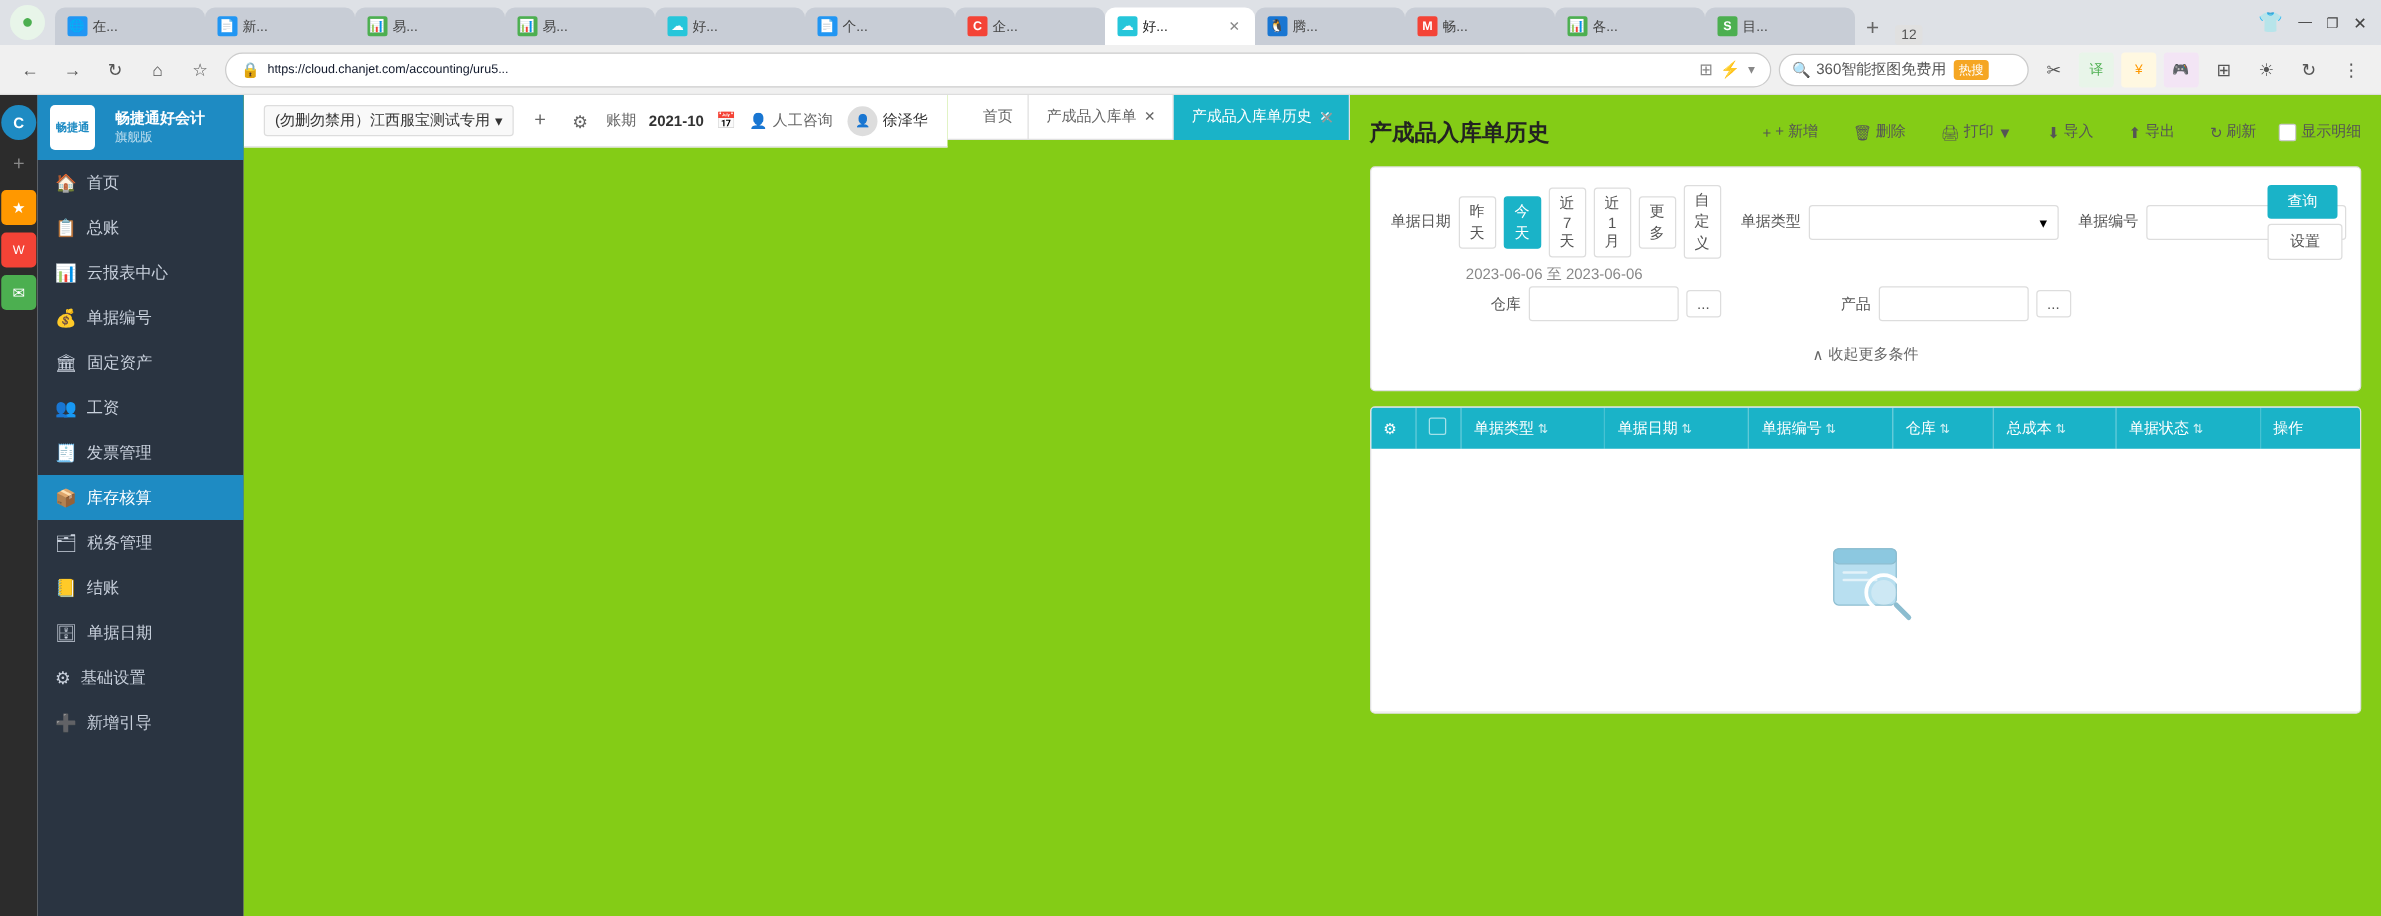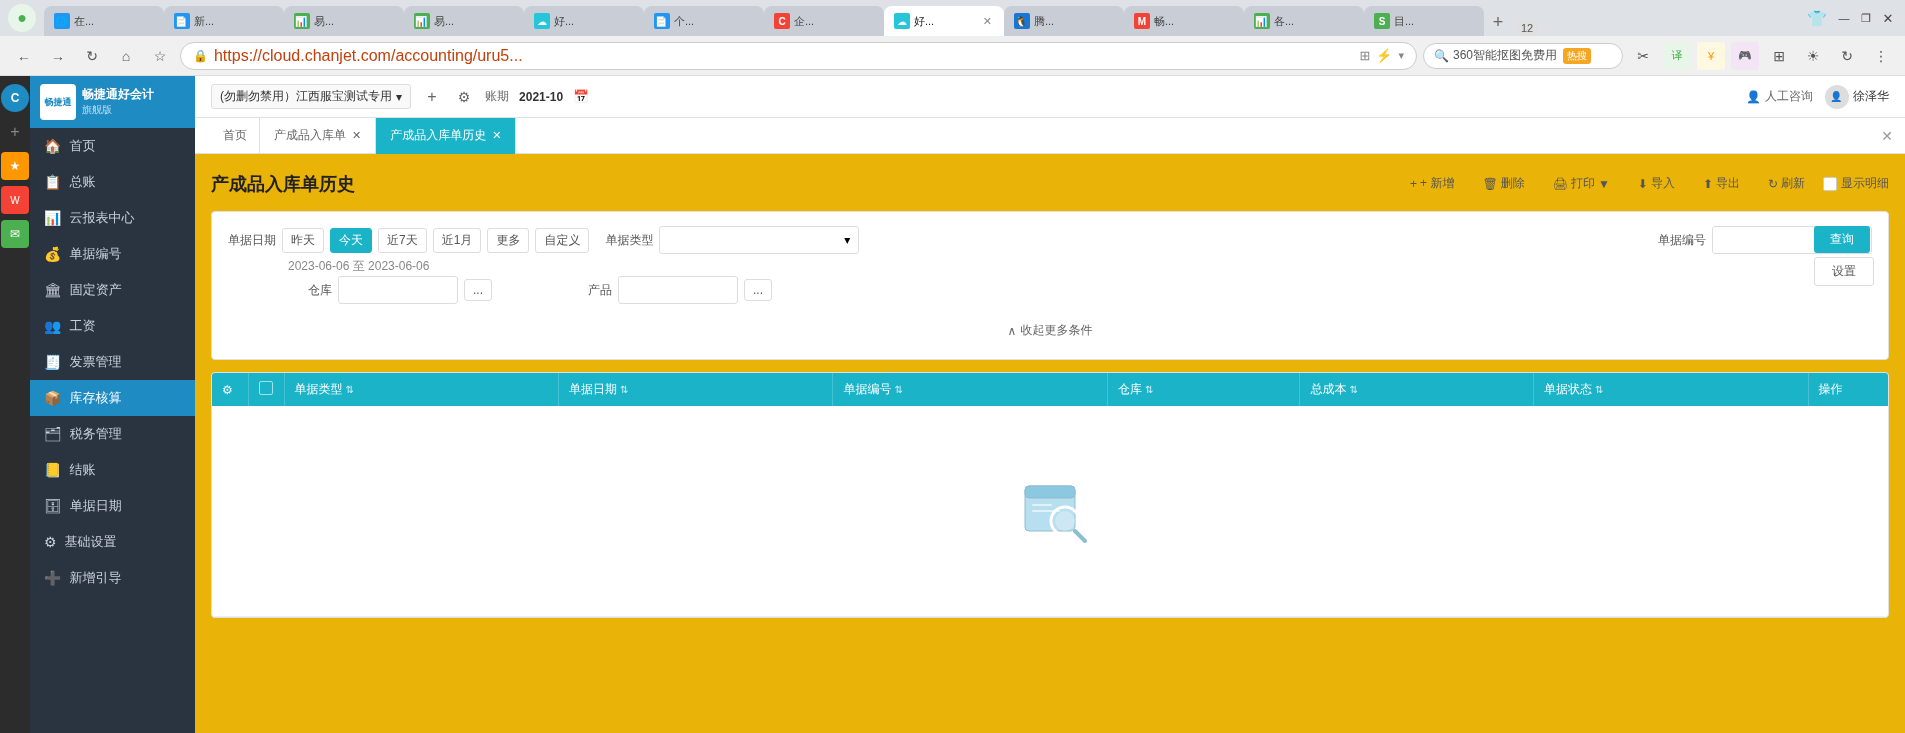--- a/index.html
+++ b/index.html
@@ -95,21 +95,21 @@
       background: #fff;
       border: 1px solid #ccc;
       border-radius: 14px;
       display: flex;
       align-items: center;
       padding: 0 12px;
       gap: 6px;
       font-size: 12px;
       color: #333;
     }
-    .address-url { flex: 1; font-size: 16px; color: #c2410c; }
+    .address-url { flex: 1; font-size: 10px; color: #0f172a; }
     .toolbar-right {
       display: flex; align-items: center; gap: 6px;
     }
     .toolbar-icon {
       width: 28px; height: 28px;
       display: flex; align-items: center; justify-content: center;
       cursor: pointer; font-size: 14px; color: #555; border-radius: 4px;
     }
     .search-box-browser {
       height: 26px;
@@ -161,21 +161,21 @@
       background: #2a3441;
       color: #c8d0dc;
       display: flex;
       flex-direction: column;
     }
     .sidebar-header {
       background: #1e8bc3;
       padding: 8px 10px;
       display: flex;
       align-items: center;
-      gap: 6px;
+      gap: 16px;
     }
     .sidebar-logo {
       width: 36px; height: 36px;
       background: #fff;
       border-radius: 4px;
       display: flex; align-items: center; justify-content: center;
       font-size: 10px; color: #1e8bc3; font-weight: bold;
     }
     .sidebar-title { font-size: 12px; color: #fff; font-weight: bold; line-height: 1.3; }
     .sidebar-subtitle { font-size: 10px; color: rgba(255,255,255,0.7); }
@@ -195,23 +195,23 @@
     .sidebar-item.active {
       background: #1e8bc3;
       color: #fff;
     }
     .sidebar-item-icon { font-size: 14px; flex-shrink: 0; }
     .sidebar-item-label { font-size: 13px; }
 
     
     .main-content {
       flex: 1;
-      background: #eab308;
-      display: flex;
-      flex-direction: column;
+      background: #84cc16;
+      display: flex;
+      flex-direction: row;
       overflow: hidden;
     }
 
     
     .top-bar {
       background: #fff;
       border-bottom: 1px solid #e0e0e0;
       display: flex;
       align-items: center;
       padding: 0 16px;

